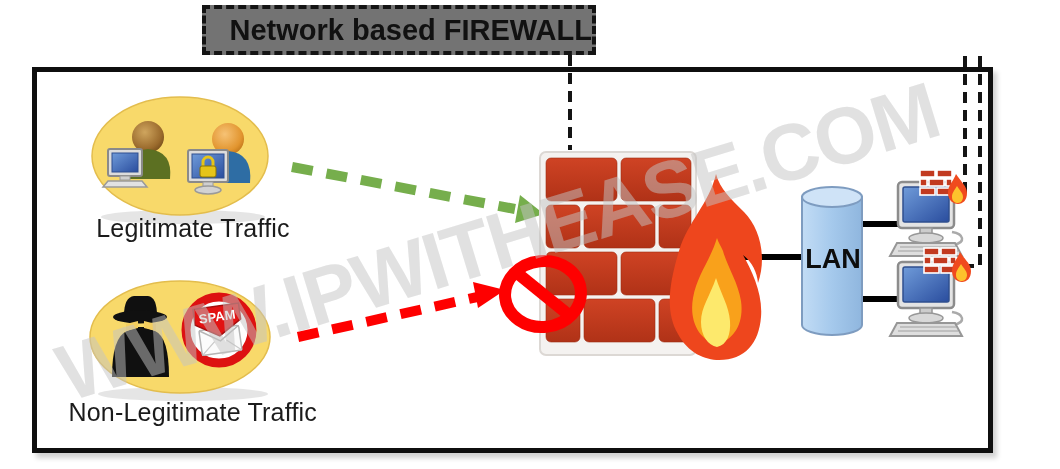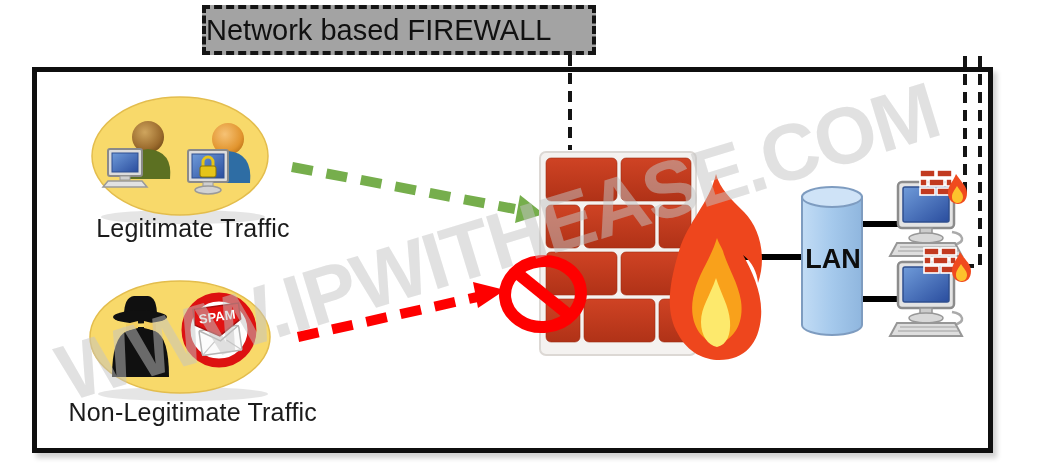--- a/index.html
+++ b/index.html
@@ -1,23 +1,23 @@
 <!DOCTYPE html>
 <html><head>
 <meta charset="utf-8">
 <style>
   html,body{margin:0;padding:0;background:#ffffff;}
   #canvas{
     position:relative;width:1060px;height:469px;overflow:hidden;
     background:#ffffff;font-family:"Liberation Sans",sans-serif;
   }
   .callout{
-    position:absolute;border:4px dashed #141414;background:#a3a3a3;
-    display:flex;align-items:center;justify-content:flex-start;
-    font-weight:normal;color:#111;box-sizing:border-box;
+    position:absolute;border:4px dashed #141414;background:#737373;
+    display:flex;align-items:center;justify-content:flex-end;
+    font-weight:bold;color:#111;box-sizing:border-box;
   }
   #net-callout{left:202px;top:5px;width:394px;height:50px;font-size:29px;}
   #host-callout{left:646px;top:4px;width:338px;height:52px;font-size:29px;}
   #main-frame{
     position:absolute;left:32px;top:67px;width:961px;height:386px;
     border:5px solid #0f0f0f;box-sizing:border-box;background:transparent;
     box-shadow:4px 5px 5px rgba(0,0,0,0.18);
   }
   .traffic-label{
     position:absolute;color:#1b1b1b;font-size:25px;text-align:center;

